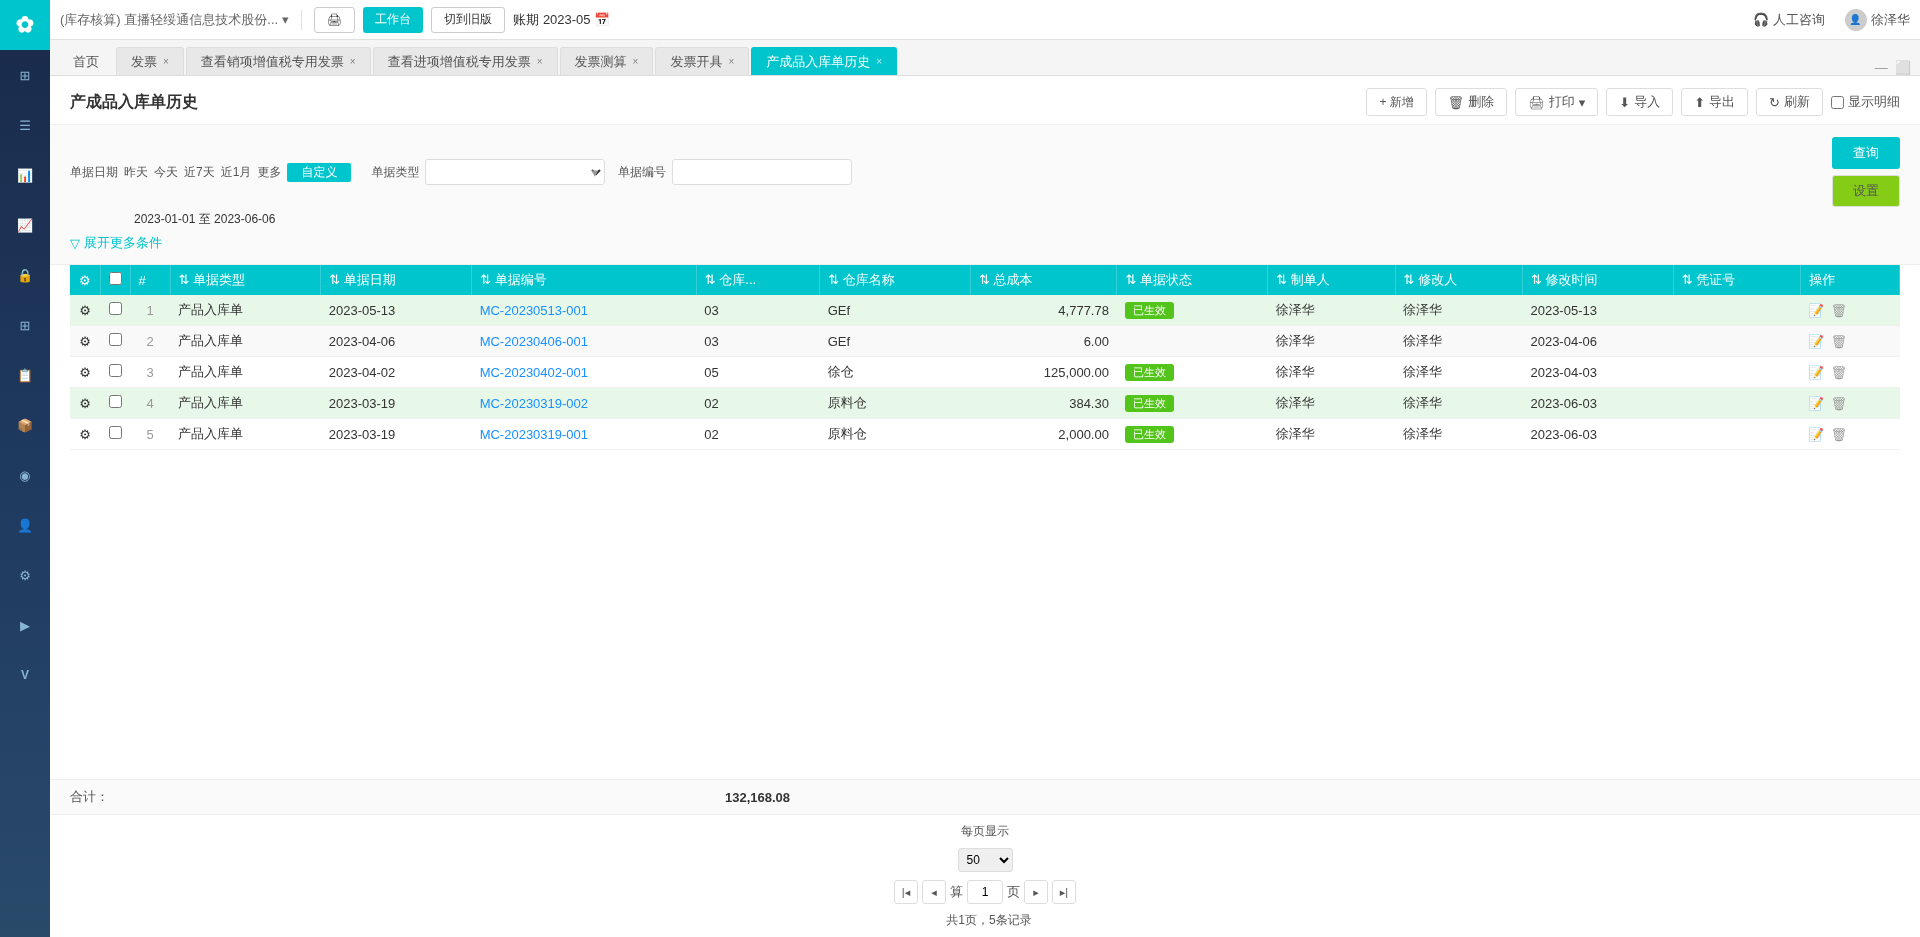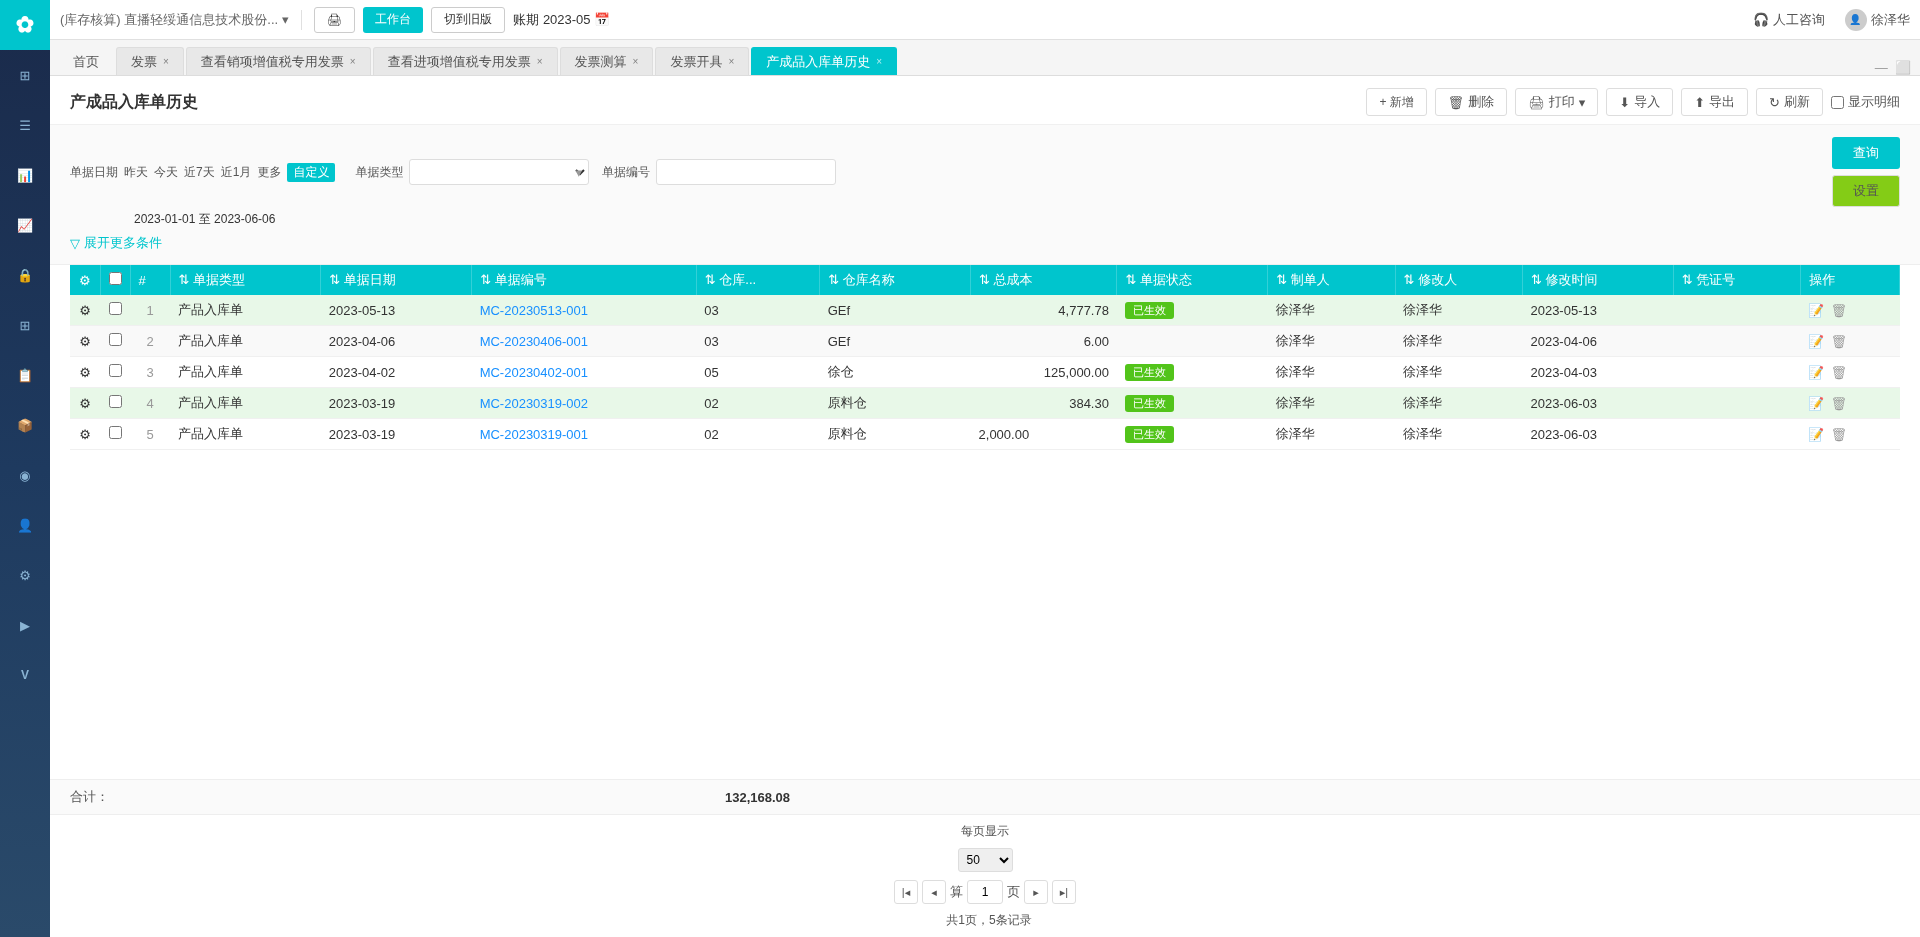--- a/index.html
+++ b/index.html
@@ -167,21 +167,21 @@
     .filter-date-links { display: flex; gap: 6px; align-items: center; }
     .date-link {
       color: #555;
       font-size: 12px;
       cursor: pointer;
       text-decoration: none;
     }
     .date-link.custom {
       background: #00c5cd;
       color: white;
-      padding: 1px 6px;
+      padding: 1px 14px;
       border-radius: 2px;
     }
     .filter-date-range { color: #333; font-size: 12px; }
     .select-box {
       width: 180px;
       height: 26px;
       border: 1px solid #ddd;
       border-radius: 3px;
       padding: 0 6px;
       font-size: 12px;
@@ -685,21 +685,21 @@
         <input type="checkbox" style="">
       </td>
       <td class="row-num">5</td>
       <td>产品入库单</td>
       <td>2023-03-19</td>
       <td>
         <a class="link-text">MC-20230319-001</a>
       </td>
       <td>02</td>
       <td>原料仓</td>
-      <td style="margin-top:27px;">2,000.00</td>
+      <td style="text-align:right;margin-top:27px;">2,000.00</td>
       <td>
         <span class="status-badge">已生效</span>
       </td>
       <td>徐泽华</td>
       <td>徐泽华</td>
       <td>2023-06-03</td>
       <td></td>
       <td>
         <div class="action-icons">
           <span class="action-icon" title="编辑">📝</span>

